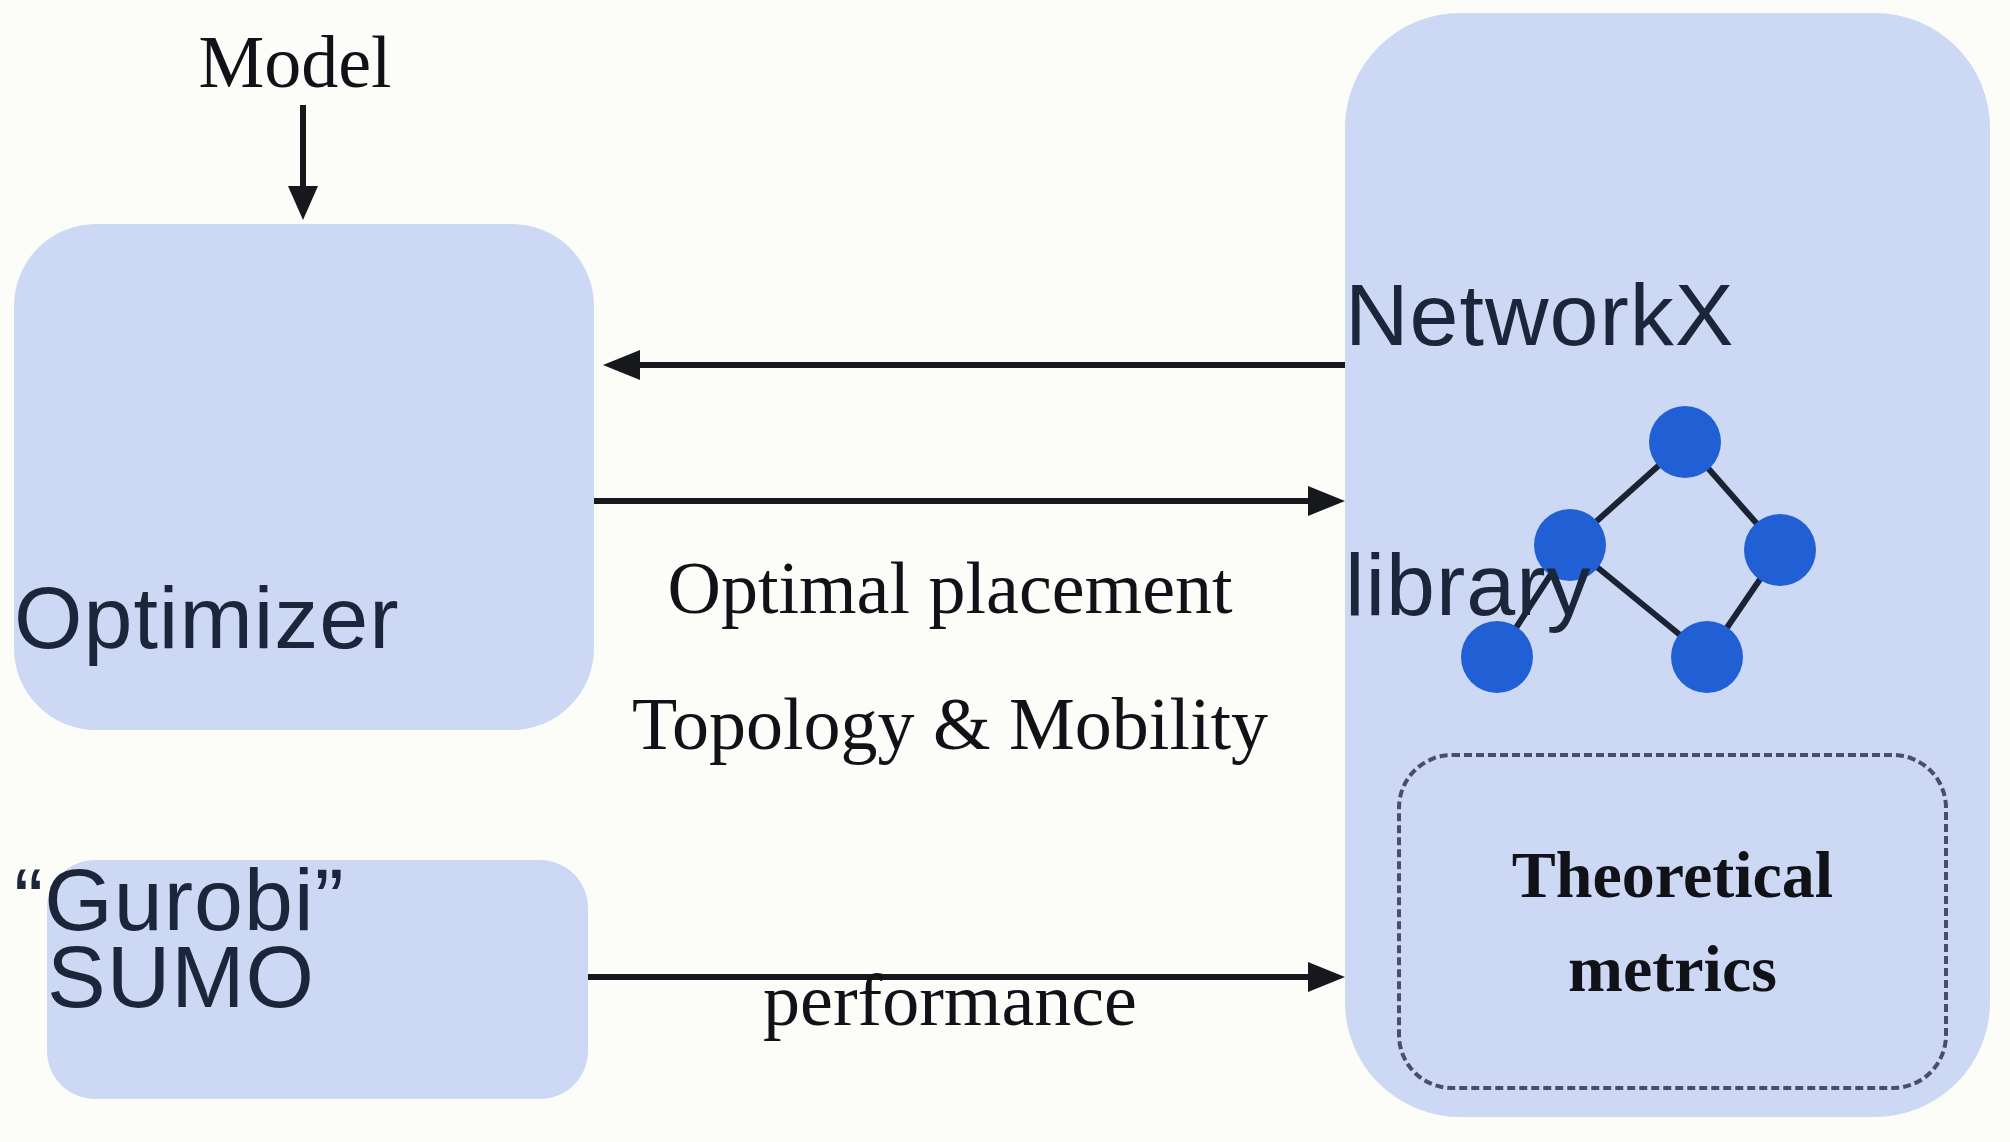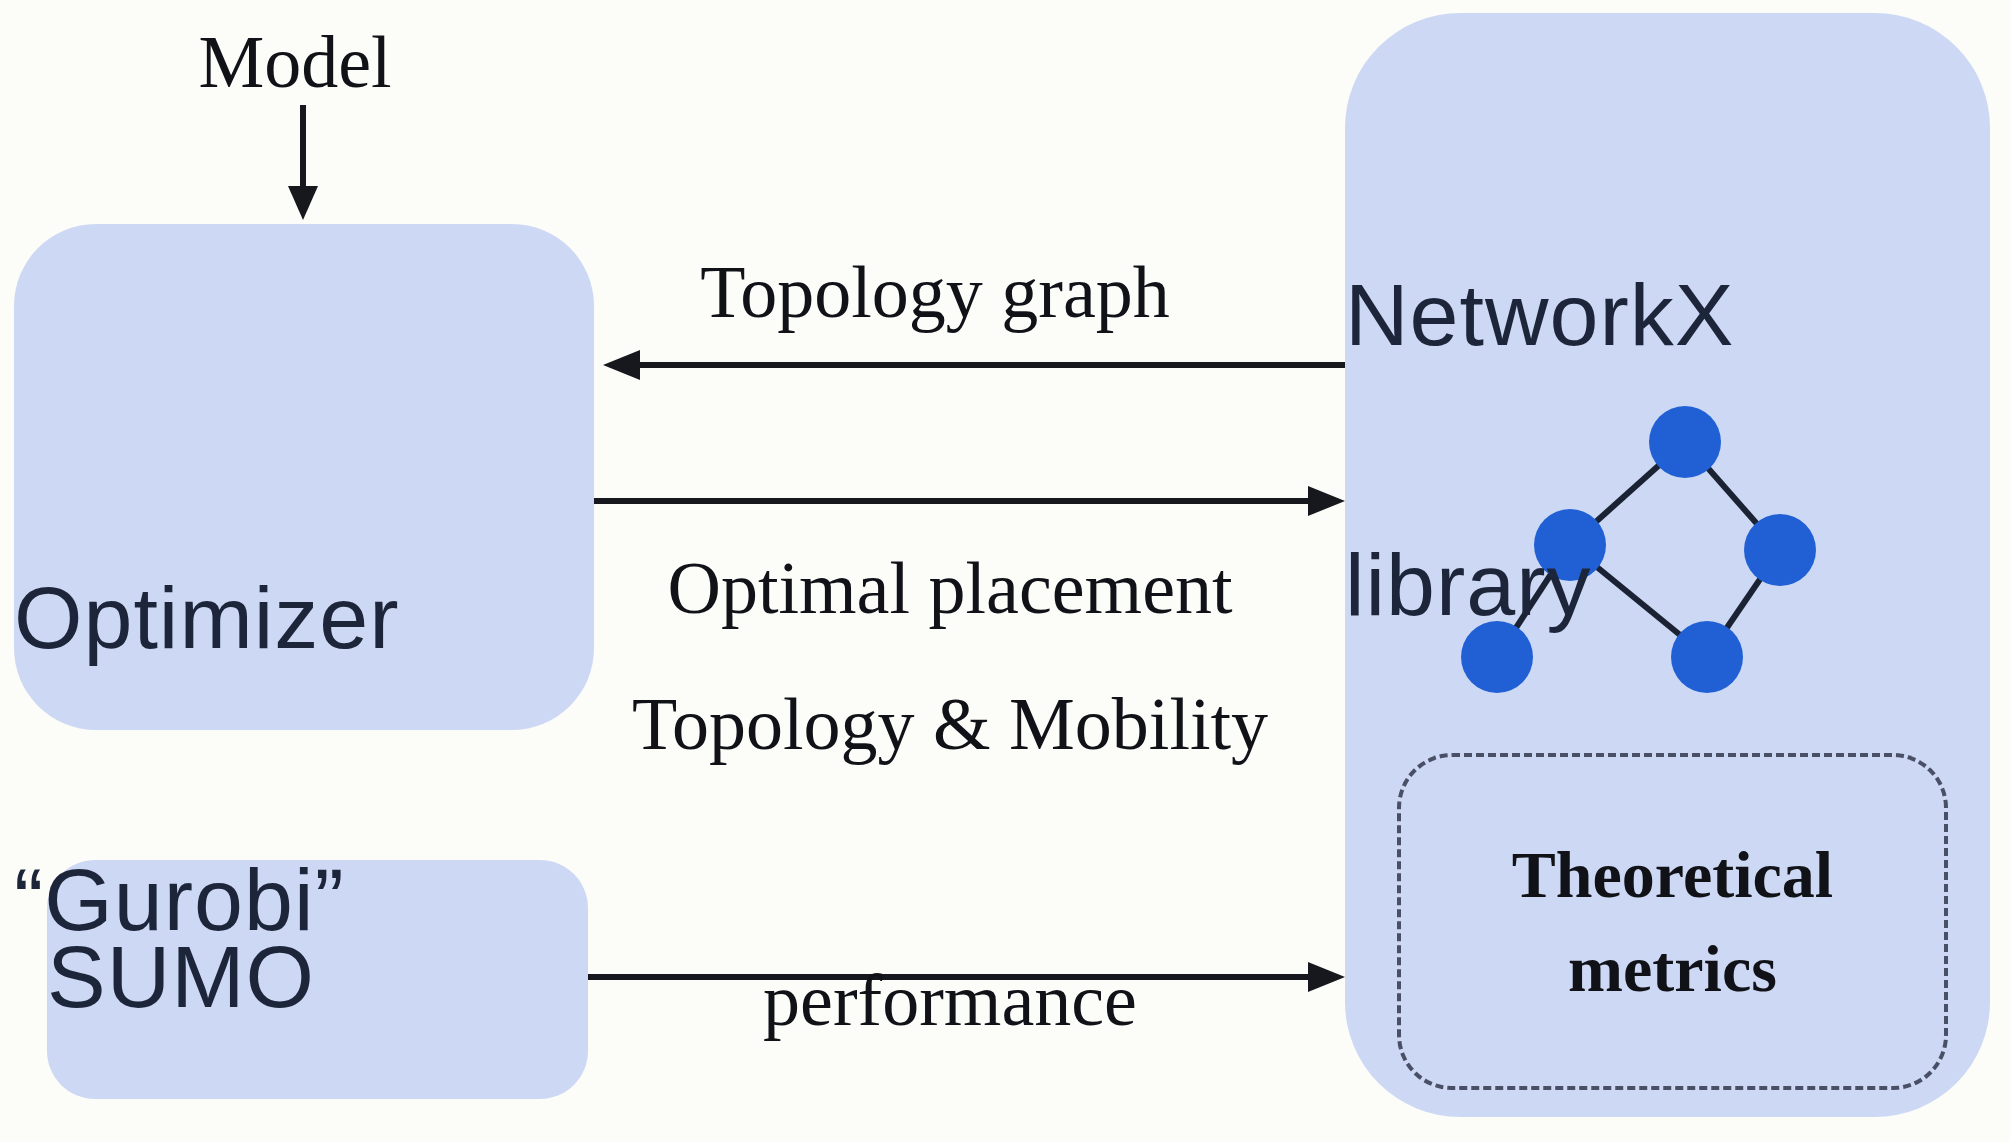--- a/index.html
+++ b/index.html
@@ -143,21 +143,20 @@
     <div>“Gurobi”</div>
   </div>
 
   <div id="sumo-label" class="box-label">SUMO</div>
 
   <div id="networkx-label" class="box-label">
     <div>NetworkX</div>
     <div>library</div>
   </div>
 
-  <div id="topology-graph-label" class="flow-label">Topology graph</div>
 
   <div id="optimal-placement-label" class="flow-label">Optimal placement</div>
 
   <div id="mobility-label" class="flow-label">
     <div>Topology &amp; Mobility</div>
     <div>performance</div>
   </div>
 
 </div>
 

